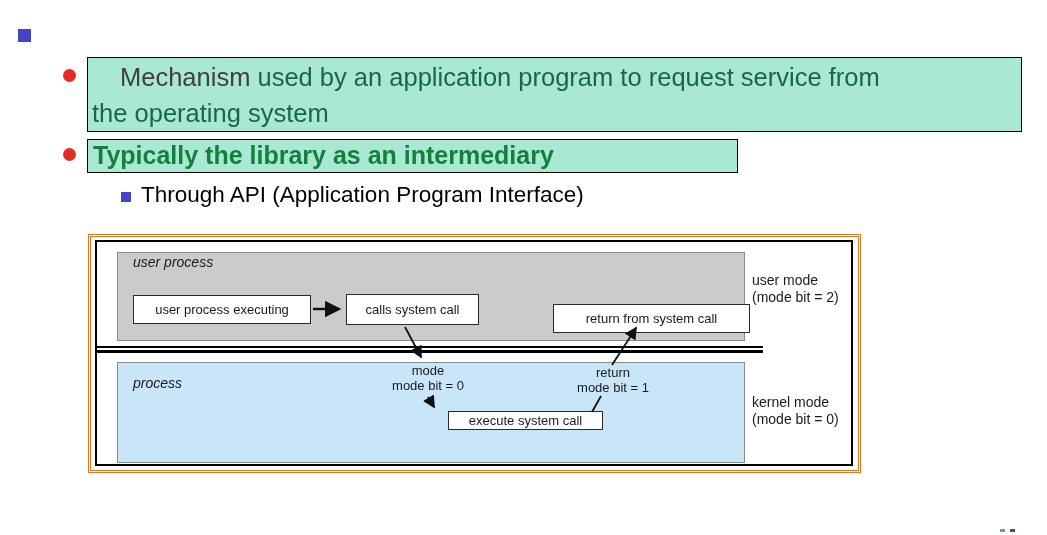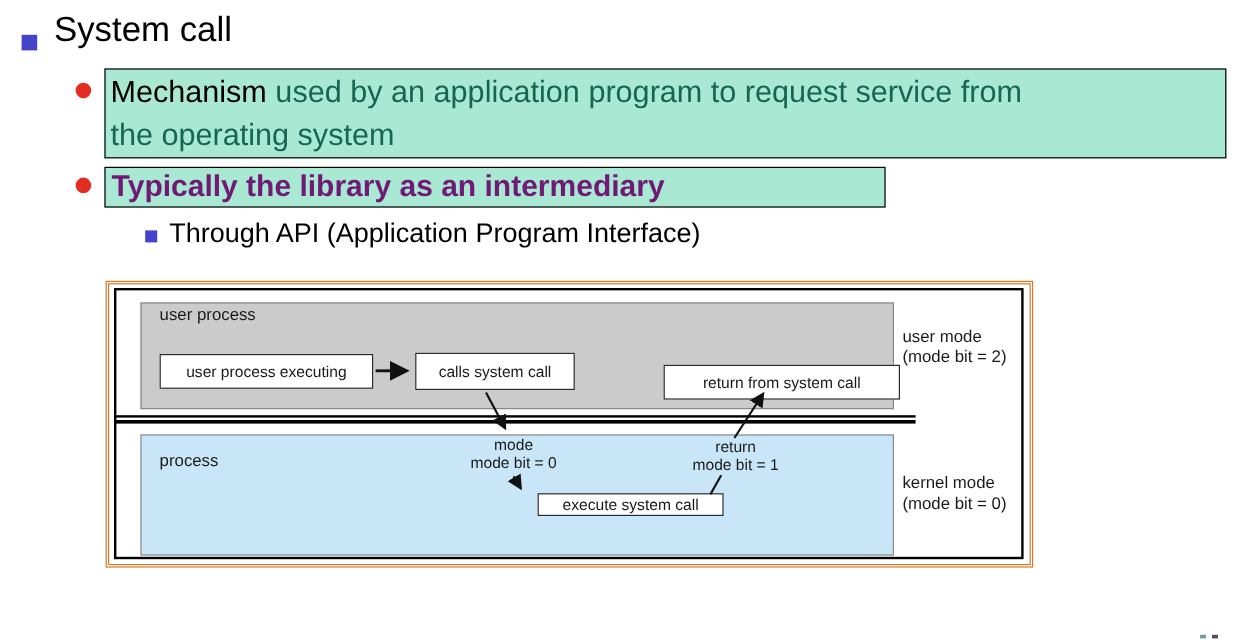--- a/index.html
+++ b/index.html
@@ -11,28 +11,28 @@
   .nowrap{white-space:nowrap;}
 
   
   .title-bullet{left:18px;top:29px;width:13px;height:13px;background:#4343cb;}
   .slide-title{left:45px;top:9px;font-size:29px;color:#000;}
   .hl-box1{
     left:87px;top:57px;width:935px;height:75px;box-sizing:border-box;
     background:#a9e8d2;border:1px solid #000;
     font-size:25.5px;line-height:36px;padding:1px 0 0 4px;color:#176653;
   }
-  .hl-lead{color:#000000;}
+  .hl-lead{color:#404040;margin-left:28px;}
   .red-bullet{width:13px;height:13px;border-radius:50%;background:#e42c25;}
   .rb1{left:63px;top:69px;}
   .rb2{left:63px;top:148px;}
   .hl-box2{
     left:87px;top:139px;width:651px;height:34px;box-sizing:border-box;
     background:#a9e8d2;border:1.5px solid #000;
-    font-size:25px;font-weight:bold;color:#701a75;line-height:30px;padding-left:5px;
+    font-size:25px;font-weight:bold;color:#15803d;line-height:30px;padding-left:5px;
   }
   .sub-square{left:121px;top:192px;width:10px;height:10px;background:#4343cb;}
   .sub-text{left:141px;top:182px;font-size:22.5px;color:#000;}
 
   
   .fig-orange{
     left:88px;top:234px;width:773px;height:239px;box-sizing:border-box;
     border:1px solid #d97826;
   }
   .fig-orange-inner{
@@ -46,21 +46,21 @@
 
   
   .user-area{
     left:117px;top:252px;width:628px;height:89px;box-sizing:border-box;
     background:#cbcbcb;border:1px solid #8a8a8a;
   }
   .kernel-area{
     left:117px;top:362px;width:628px;height:101px;box-sizing:border-box;
     background:#c9e6f8;border:1px solid #8a8a8a;
   }
-  .area-label{font-size:14px;color:#1a1a1a;}
+  .area-label{font-size:14px;color:#1a1a1a;font-style:italic;}
   .ul1{left:133px;top:254px;}
   .kl1{left:133px;top:375px;}
 
   .dbox{
     box-sizing:border-box;background:#fff;border:1px solid #2a2a2a;
     font-size:13px;color:#1a1a1a;display:flex;align-items:center;justify-content:center;
     text-align:center;
   }
   .box-exec{left:133px;top:295px;width:178px;height:29px;}
   .box-call{left:346px;top:294px;width:133px;height:31px;}
@@ -86,21 +86,20 @@
   
   .mark1{left:1000px;top:529px;width:5px;height:3px;background:#6f9d9d;}
   .mark2{left:1010px;top:529px;width:5px;height:3px;background:#5c4a5e;}
 </style>
 </head>
 <body>
 
 <div id="canvas">
 
   <div class="abs title-bullet"></div>
-  <div class="abs slide-title nowrap">System call</div>
 
   <div class="abs red-bullet rb1"></div>
   <div class="abs hl-box1">
     <div><span class="hl-lead">Mechanism</span><span> used by an application program to request service from</span></div>
     <div>the operating system</div>
   </div>
 
   <div class="abs red-bullet rb2"></div>
   <div class="abs hl-box2 nowrap">Typically the library as an intermediary</div>
 

